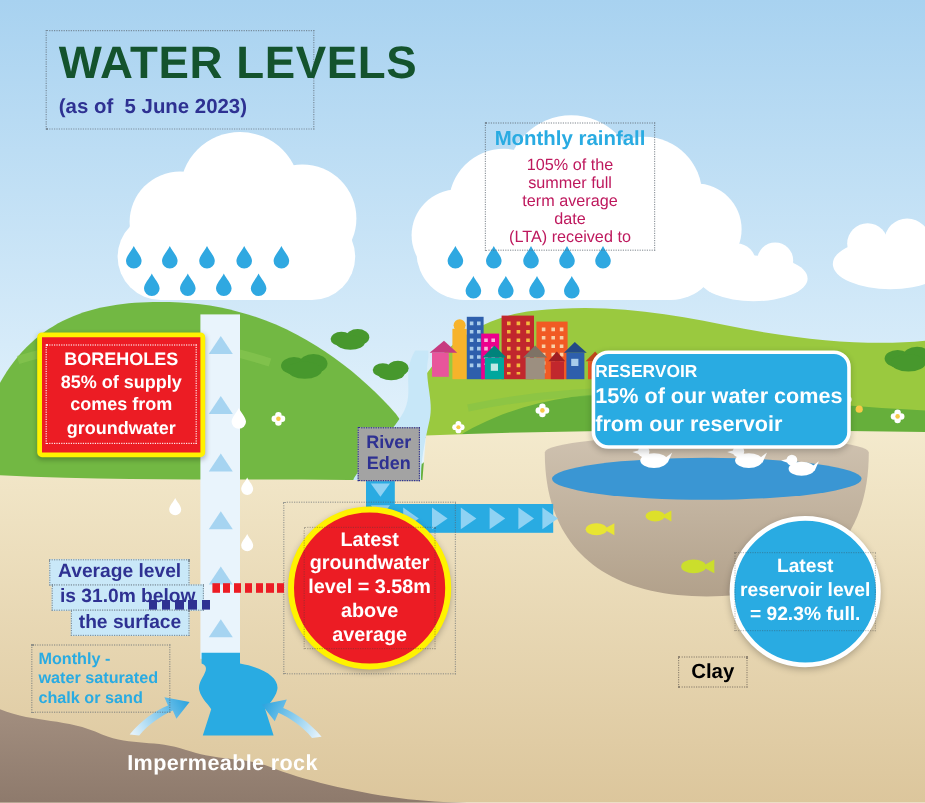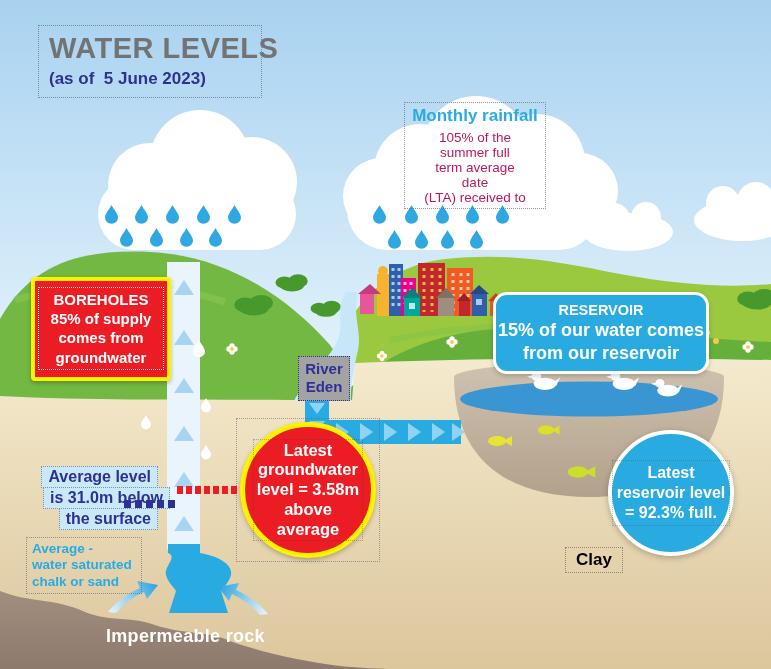--- a/index.html
+++ b/index.html
@@ -5,38 +5,38 @@
   html,body{margin:0;padding:0;background:#fff;}
   #stage{position:relative;width:771px;height:669px;overflow:hidden;
          font-family:"Liberation Sans",sans-serif;}
   #stage svg.scene{position:absolute;left:0;top:0;}
   .ov{position:absolute;box-sizing:border-box;}
   .dotted{border:1px dotted rgba(90,100,110,.65);}
   .nw{white-space:nowrap;}
 
   
   #title-box{left:38px;top:25px;width:224px;padding:6px 4px 8px 10px;}
-  #title-box .h{font-size:29px;font-weight:bold;color:#737373;letter-spacing:.5px;}
+  #title-box .h{font-size:38px;font-weight:bold;color:#14532d;letter-spacing:.5px;}
   #title-box .s{font-size:17px;font-weight:bold;color:#2E3192;margin-top:4px;white-space:pre;}
 
   
   #rain-box{left:404px;top:102px;width:142px;height:107px;text-align:center;padding-top:3px;}
   #rain-box .h{font-size:17px;font-weight:bold;color:#29ABE2;margin-bottom:4px;}
   #rain-box .l{font-size:13.5px;line-height:1.12;font-weight:normal;color:#be185d;}
 
   
   #boreholes-box{left:31px;top:277px;width:140px;background:#EC1C24;border:4px solid #FFF200;
                  border-radius:4px;text-align:center;padding:6px 0 7px;position:absolute;
                  box-shadow:0 2px 4px rgba(0,0,0,.25);}
   #boreholes-box .inner{border:1px dotted rgba(255,255,255,.9);margin:0 3px;padding:2px 0;}
   #boreholes-box .l{font-size:15px;line-height:1.28;font-weight:bold;color:#fff;}
 
   
   #reservoir-box{left:493px;top:292px;width:216px;background:#29ABE2;border:3px solid #fff;
-                 border-radius:14px;text-align:center;padding:6px 0 7px;
+                 border-radius:14px;text-align:left;padding:6px 0 7px;
                  box-shadow:0 2px 5px rgba(0,0,0,.2);}
   #reservoir-box .l{font-size:18px;line-height:1.25;font-weight:bold;color:#fff;}
   #reservoir-box .l.h{font-size:14.5px;}
 
   
   #river-label{left:298px;top:356px;width:52px;background:#a3a3a3;border:1px dotted #2E3192;
                text-align:center;padding:3px 0;}
   #river-label .l{font-size:15px;line-height:1.22;font-weight:bold;color:#2E3192;}
 
   
@@ -379,21 +379,21 @@
   <div id="avg-box" class="ov">
     <div><span class="bx nw r1">Average level</span></div>
     <div><span class="bx nw r2">is 31.0m below</span></div>
     <div><span class="bx nw r3">the surface</span></div>
   </div>
 
   <div id="dash-blue" class="ov"></div>
   <div id="dash-red" class="ov"></div>
 
   <div id="aquifers" class="ov">
-    <div class="l nw">Average -</div>
+    <div class="l nw">Monthly -</div>
     <div class="l nw">water saturated</div>
     <div class="l nw">chalk or sand</div>
   </div>
 
   <div id="clay" class="ov">
     <div class="l nw">Clay</div>
   </div>
 
   <div id="imperm" class="ov">
     <div class="l nw">Impermeable rock</div>

